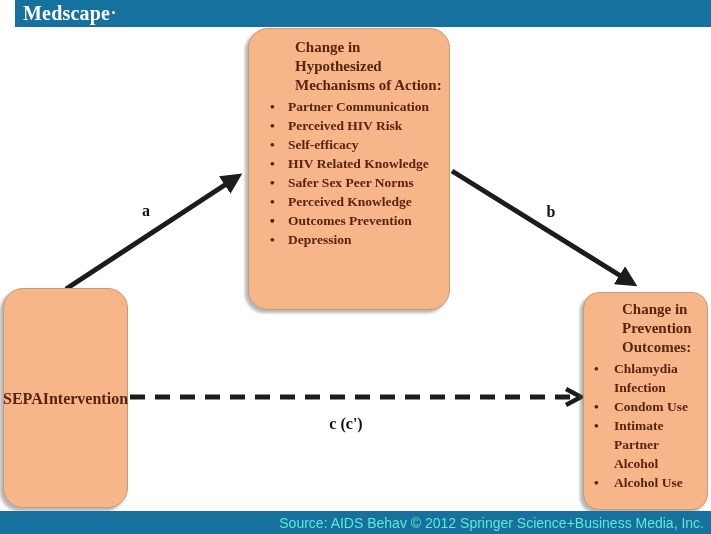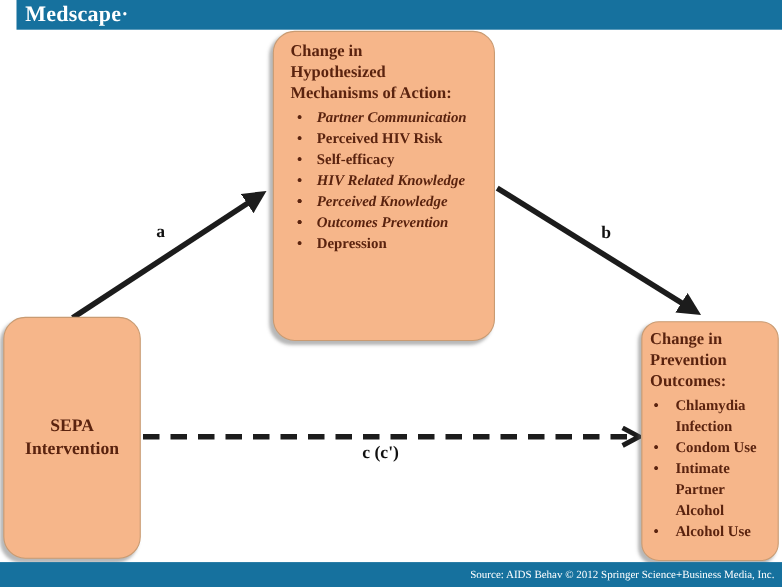--- a/index.html
+++ b/index.html
@@ -36,83 +36,83 @@
     margin-left: 2px; margin-bottom: 2px;
   }
 
   
   .footerbar {
     position: absolute; left: 0; top: 511px; width: 711px; height: 23px;
     background: #16719E;
     display: flex; align-items: center; justify-content: flex-end;
   }
   .source-text {
-    color: #ffffff;
-    font-family: Liberation Serif, serif;
-    font-size: 10px;
+    color: #5eead4;
+    font-family: Liberation Sans, sans-serif;
+    font-size: 14px;
     margin-right: 7px;
     white-space: nowrap;
   }
 
   
   .dbox {
     position: absolute;
     background: #F6B68A;
     border: 1px solid #c99b72;
     border-radius: 20px;
     box-shadow: -3px 3px 3px rgba(95, 95, 95, 0.45);
     color: #5A230F;
   }
   .box-sepa {
     left: 3px; top: 288px; width: 125px; height: 220px;
-    display: flex; flex-direction: column;
+    display: flex; flex-direction: row;
     align-items: center; justify-content: center;
     text-align: center;
     font-weight: bold; font-size: 16px; line-height: 21px;
   }
   .box-mech {
     left: 248px; top: 28px; width: 202px; height: 282px;
     padding: 9px 5px 0 15px;
   }
   .box-out {
     left: 583px; top: 292px; width: 125px; height: 218px;
     padding: 7px 3px 0 7px;
     border-radius: 16px;
   }
   .box-title { font-weight: bold; font-size: 15px; line-height: 19px; }
-  .box-title .tline { white-space: nowrap; }
+  .box-title .tline { white-space: nowrap; margin-left: 31px; }
   .box-list {
     list-style: none; margin: 2px 0 0 0; padding: 0;
     font-weight: bold; font-size: 13.5px; line-height: 19px;
   }
   .box-list li { position: relative; }
   .box-mech .box-list li { padding-left: 24px; }
   .box-mech .box-list .bullet { position: absolute; left: 6px; }
   .box-out  .box-list li { padding-left: 23px; }
   .box-out  .box-list .bullet { position: absolute; left: 3px; }
-  li[data-italic="true"] .item-text { font-style: italic; }
+  li[data-italic="true"] .item-text { }
 
   
   .arrows {
     position: absolute; left: 0; top: 0;
     pointer-events: none;
   }
   .arrows line { stroke: #1C1C1C; stroke-width: 5; }
 
   .path-label {
     position: absolute;
     transform: translate(-50%, -50%);
     font-weight: bold; font-size: 16px;
     color: #111111;
     font-family: "Liberation Serif", serif;
     white-space: nowrap;
   }
   #label-a { left: 146px; top: 211px; }
   #label-b { left: 551px; top: 212px; }
-  #label-c { left: 346px; top: 412px; }
+  #label-c { left: 346px; top: 424px; }
 </style>
 </head>
 <body>
 
 <div id="stage">
 
   <div class="topbar">
     <span class="logo">Medscape</span>
     <span class="logo-dot"></span>
   </div>
@@ -158,20 +158,21 @@
       <li data-italic="false">
         <span class="bullet">•</span>
         <span class="item-text">Self-efficacy</span>
       </li>
       <li data-italic="true">
         <span class="bullet">•</span>
         <span class="item-text">HIV Related Knowledge</span>
       </li>
       <li data-italic="false">
         <span class="bullet">•</span>
+        <span class="item-text">Safer Sex Peer Norms</span>
       </li>
       <li data-italic="true">
         <span class="bullet">•</span>
         <span class="item-text">Perceived Knowledge</span>
       </li>
       <li data-italic="true">
         <span class="bullet">•</span>
       </li>
       <li data-italic="true">
         <span class="bullet">•</span>

